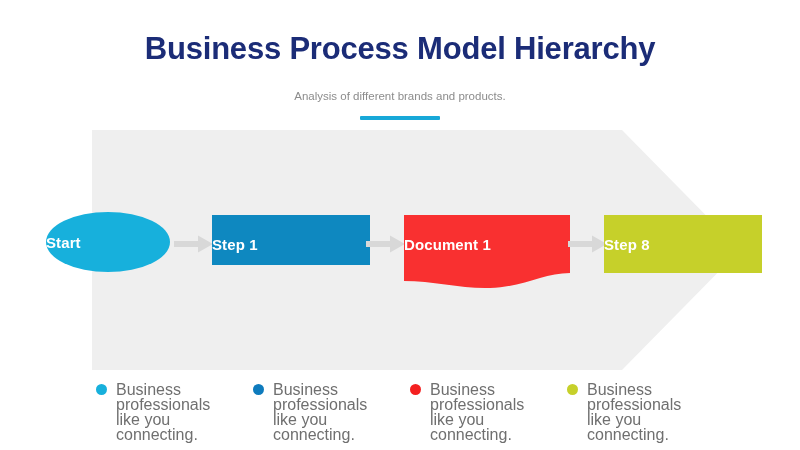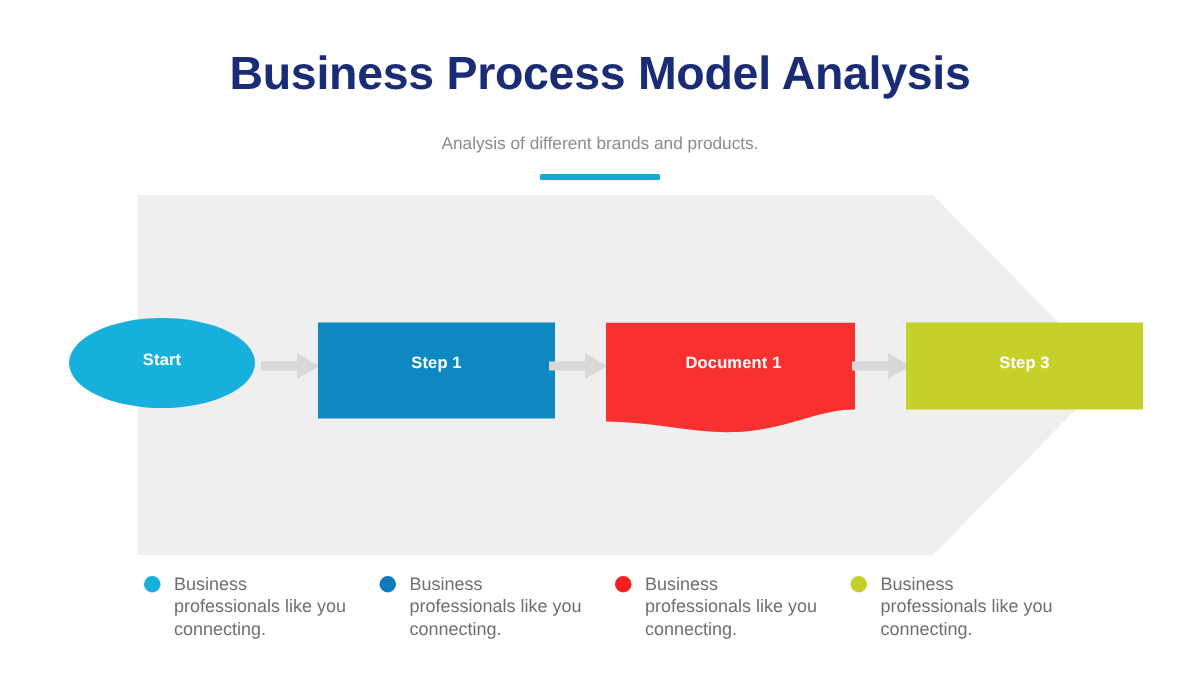--- a/index.html
+++ b/index.html
@@ -73,23 +73,23 @@
     position: absolute;
     left: 0; top: 0;
     width: 800px;
     height: 240px;
   }
 
   .node-label {
     position: absolute;
     left: 0;
     width: 100%;
-    text-align: center;
+    text-align: left;
     color: #ffffff;
-    font-size: 11px;
+    font-size: 15px;
     font-weight: bold;
     letter-spacing: 0.1px;
     pointer-events: none;
   }
 
   
   .node-start {
     position: absolute;
     left: 46px;
     top: 82px;
@@ -105,21 +105,21 @@
     background: #17b0dc;
   }
   .node-start .node-label { top: 22px; }
 
   
   .node-step1 {
     position: absolute;
     left: 212px;
     top: 85px;
     width: 158px;
-    height: 64px;
+    height: 50px;
     background: #0e88c0;
   }
   .node-step1 .node-label { top: 21px; }
 
   
   .node-doc {
     position: absolute;
     left: 404px;
     top: 85px;
     width: 170px;
@@ -168,33 +168,33 @@
   }
   .legend-dot {
     width: 11px;
     height: 11px;
     border-radius: 50%;
     flex: 0 0 auto;
     margin-top: 2px;
     margin-right: 9px;
   }
   .legend-text {
-    font-size: 12px;
+    font-size: 16px;
     color: #6f6f6f;
     line-height: 15px;
     max-width: 122px;
   }
 </style>
 </head>
 <body>
 
 <div class="slide">
 
   <div class="header">
-    <div class="title">Business Process Model Analysis</div>
+    <div class="title">Business Process Model Hierarchy</div>
     <div class="subtitle">Analysis of different brands and products.</div>
     <div class="divider"></div>
   </div>
 
   <div class="stage">
 
     <svg class="bg-arrow" viewBox="0 0 800 240" preserveAspectRatio="none">
       <polygon points="92,0 622,0 740,120 622,240 92,240" fill="#efefef"></polygon>
     </svg>
 
@@ -222,21 +222,21 @@
           <path d="M0,0 L166,0 L166,58 C140,58 120,72 86,73 C58,74 30,66 0,66 Z" fill="#f93030"></path>
         </svg>
         <div class="node-label">Document 1</div>
       </div>
 
       <svg class="arrow arrow-3" viewBox="0 0 40 20">
         <path d="M0,7 L24,7 L24,1.5 L39,10 L24,18.5 L24,13 L0,13 Z" fill="#d8d8d8"></path>
       </svg>
 
       <div class="node-step2">
-        <div class="node-label">Step 3</div>
+        <div class="node-label">Step 8</div>
       </div>
 
     </div>
   </div>
 
   <div class="legend">
 
     <div class="legend-item">
       <span class="legend-dot" style="background:#17b0dc"></span>
       <span class="legend-text">Business professionals like you connecting.</span>

